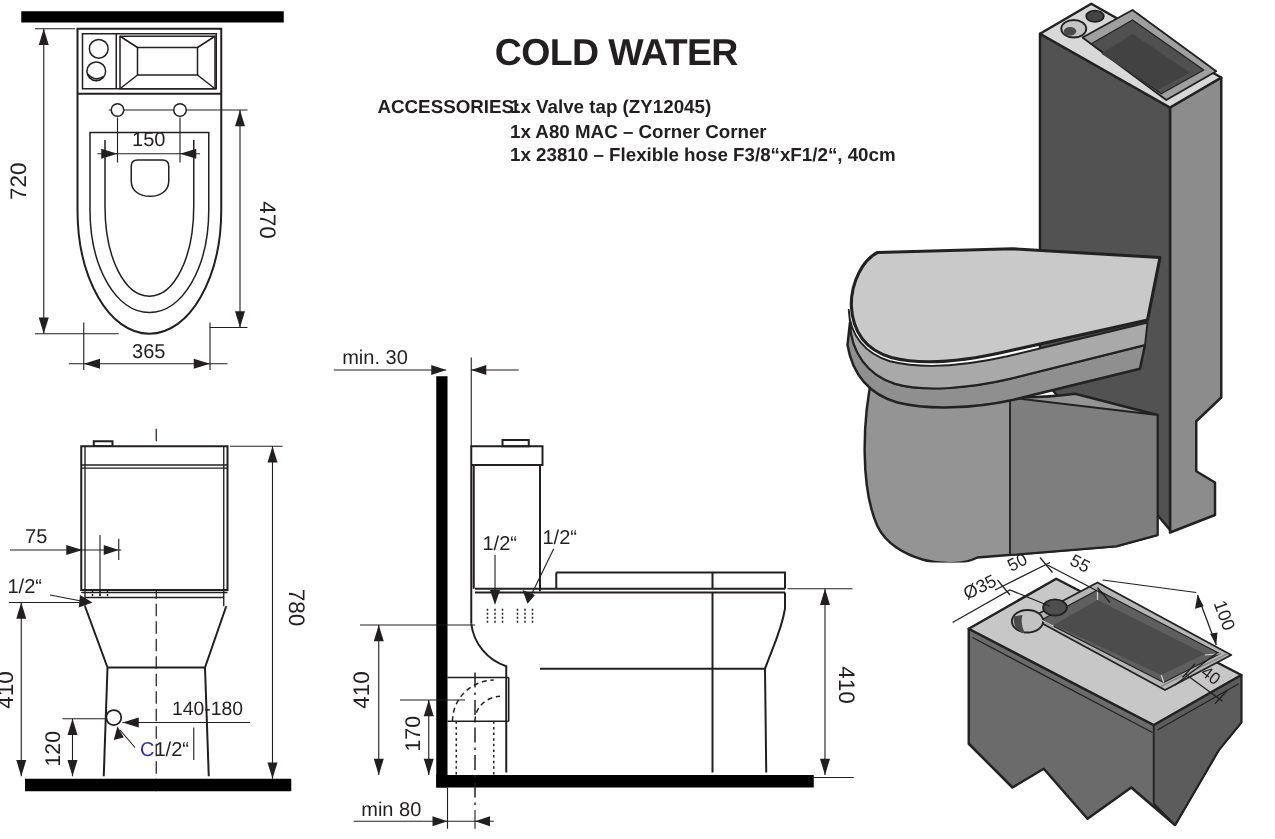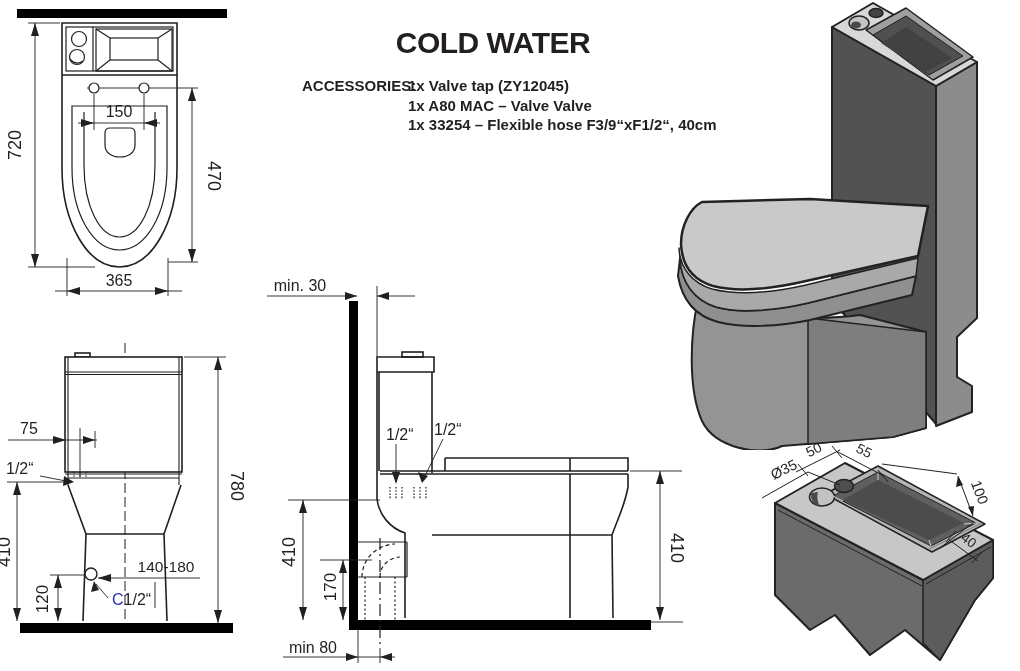--- a/index.html
+++ b/index.html
@@ -17,22 +17,22 @@
 <body>
 
 <div id="page">
 
   <div class="abs" id="title">COLD WATER</div>
 
   <div class="abs" id="accessories">
     <div class="acc-label">ACCESSORIES:</div>
     <div>
       <div>1x Valve tap (ZY12045)</div>
-      <div>1x A80 MAC – Valve Valve</div>
-      <div>1x 33254 – Flexible hose F3/9“xF1/2“, 40cm</div>
+      <div>1x A80 MAC – Corner Corner</div>
+      <div>1x 23810 – Flexible hose F3/8“xF1/2“, 40cm</div>
     </div>
   </div>
 
   <svg style="left:0;top:0" width="250" height="300" viewBox="0 0 250 300">
     <g stroke="#231f20" fill="none" stroke-width="1.6">
       <rect x="17" y="9" width="210" height="9" fill="#000" stroke="none"></rect>
       <path d="M62,23 H177 V168 C177,222 152,267 119.5,267 C87,267 62,222 62,168 Z" fill="#fff"></path>
       <path d="M62,75 H177"></path>
       <g stroke-width="1.2">
         <rect x="66" y="27" width="107" height="44"></rect>

